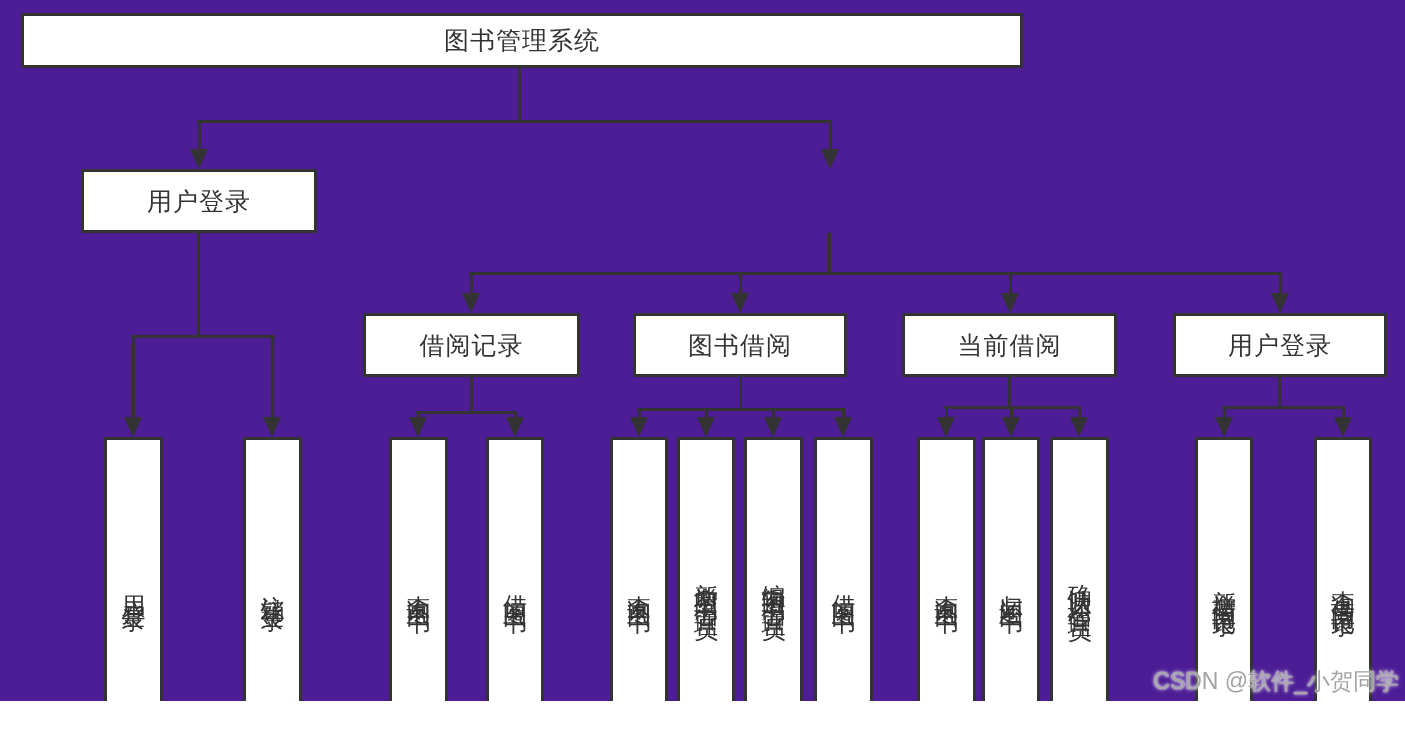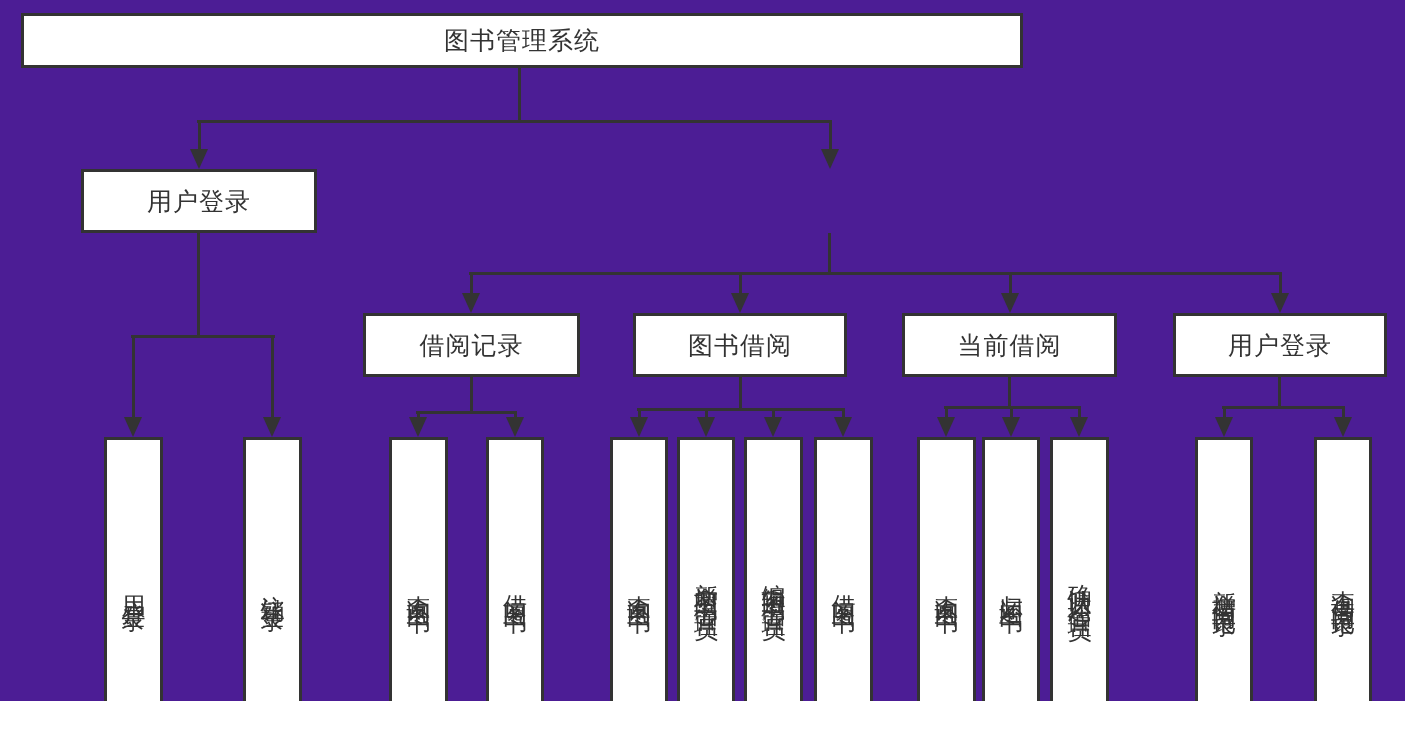--- a/index.html
+++ b/index.html
@@ -168,14 +168,15 @@
   <div class="arrow" style="left:764px;top:408px;height:29px"></div>
   <div class="arrow" style="left:834px;top:408px;height:29px"></div>
 
   <div class="arrow" style="left:937px;top:406px;height:31px"></div>
   <div class="arrow" style="left:1002px;top:406px;height:31px"></div>
   <div class="arrow" style="left:1070px;top:406px;height:31px"></div>
 
   <div class="arrow" style="left:1215px;top:406px;height:31px"></div>
   <div class="arrow" style="left:1334px;top:406px;height:31px"></div>
 
+  <div class="watermark">CSDN @软件_小贺同学</div>
 
 </div>
 
 </body></html>

